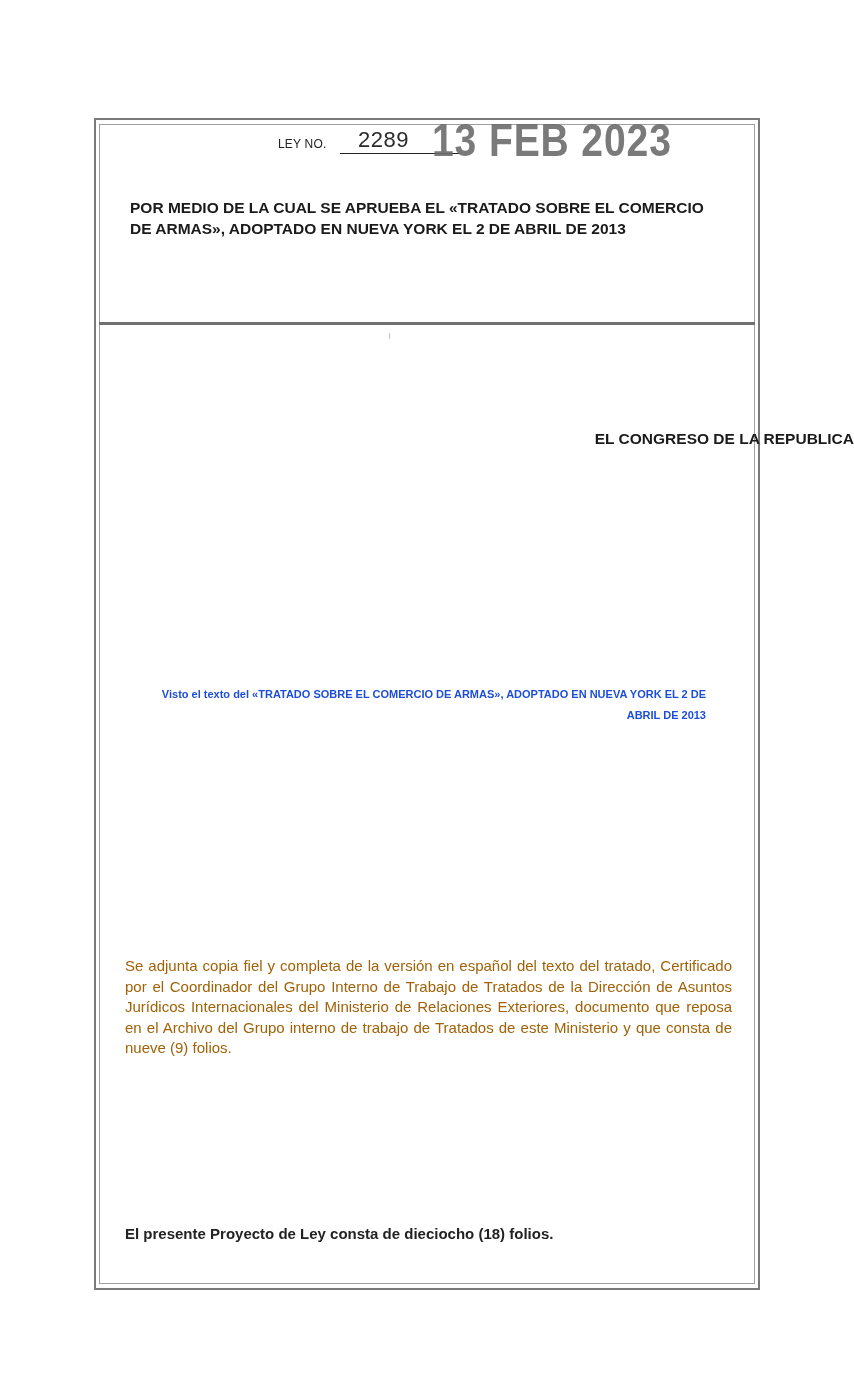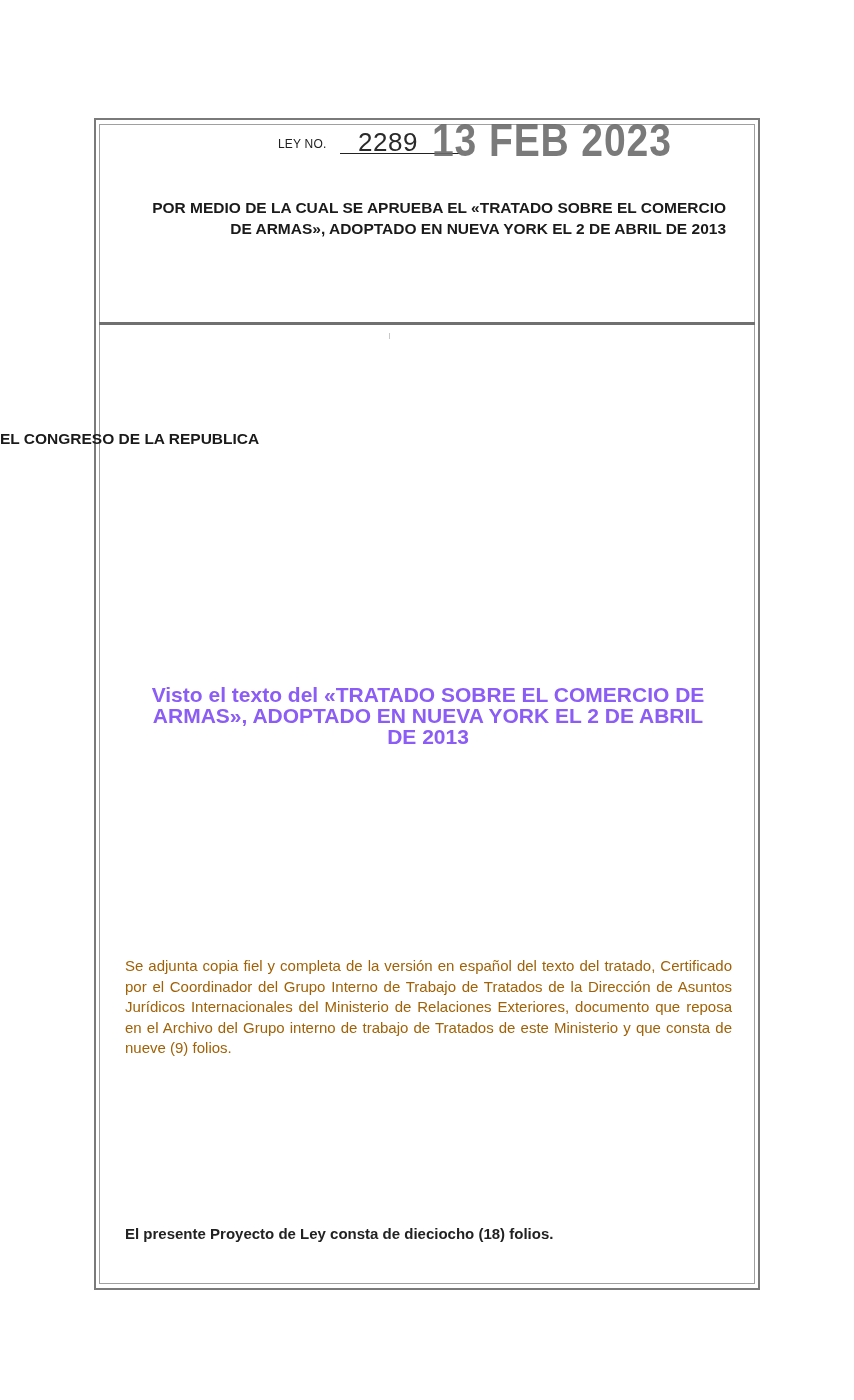--- a/index.html
+++ b/index.html
@@ -54,21 +54,21 @@
       left: 340px;
       top: 153px;
       width: 120px;
       height: 1px;
       background: #222;
     }
     .ley-number {
       position: absolute;
       left: 358px;
       top: 127px;
-      font-size: 26px;
+      font-size: 22px;
       color: #2a2a2a;
       letter-spacing: 0.5px;
     }
     .stamp-date {
       position: absolute;
       left: 432px;
       top: 114px;
       font-size: 46px;
       font-weight: bold;
       color: #6c6c6c;
@@ -76,46 +76,46 @@
       line-height: 52px;
       transform: scaleX(0.85);
       transform-origin: left top;
       opacity: 0.9;
     }
     .title-block {
       position: absolute;
       left: 130px;
       top: 197px;
       width: 596px;
-      text-align: right;
+      text-align: left;
       font-weight: bold;
       font-size: 15.5px;
       line-height: 21px;
       color: #1a1a1a;
     }
     .congreso {
       position: absolute;
       left: 0;
       top: 430px;
       width: 854px;
-      text-align: left;
+      text-align: right;
       font-weight: bold;
       font-size: 15.5px;
       color: #1a1a1a;
     }
     .visto {
       position: absolute;
       left: 150px;
       top: 684px;
       width: 556px;
-      text-align: center;
+      text-align: right;
       font-weight: bold;
-      font-size: 21px;
+      font-size: 11px;
       line-height: 21px;
-      color: #8b5cf6;
+      color: #1d4ed8;
     }
     .adjunta {
       position: absolute;
       left: 125px;
       top: 956px;
       width: 607px;
       text-align: justify;
       text-align-last: left;
       font-size: 15px;
       line-height: 20.5px;

